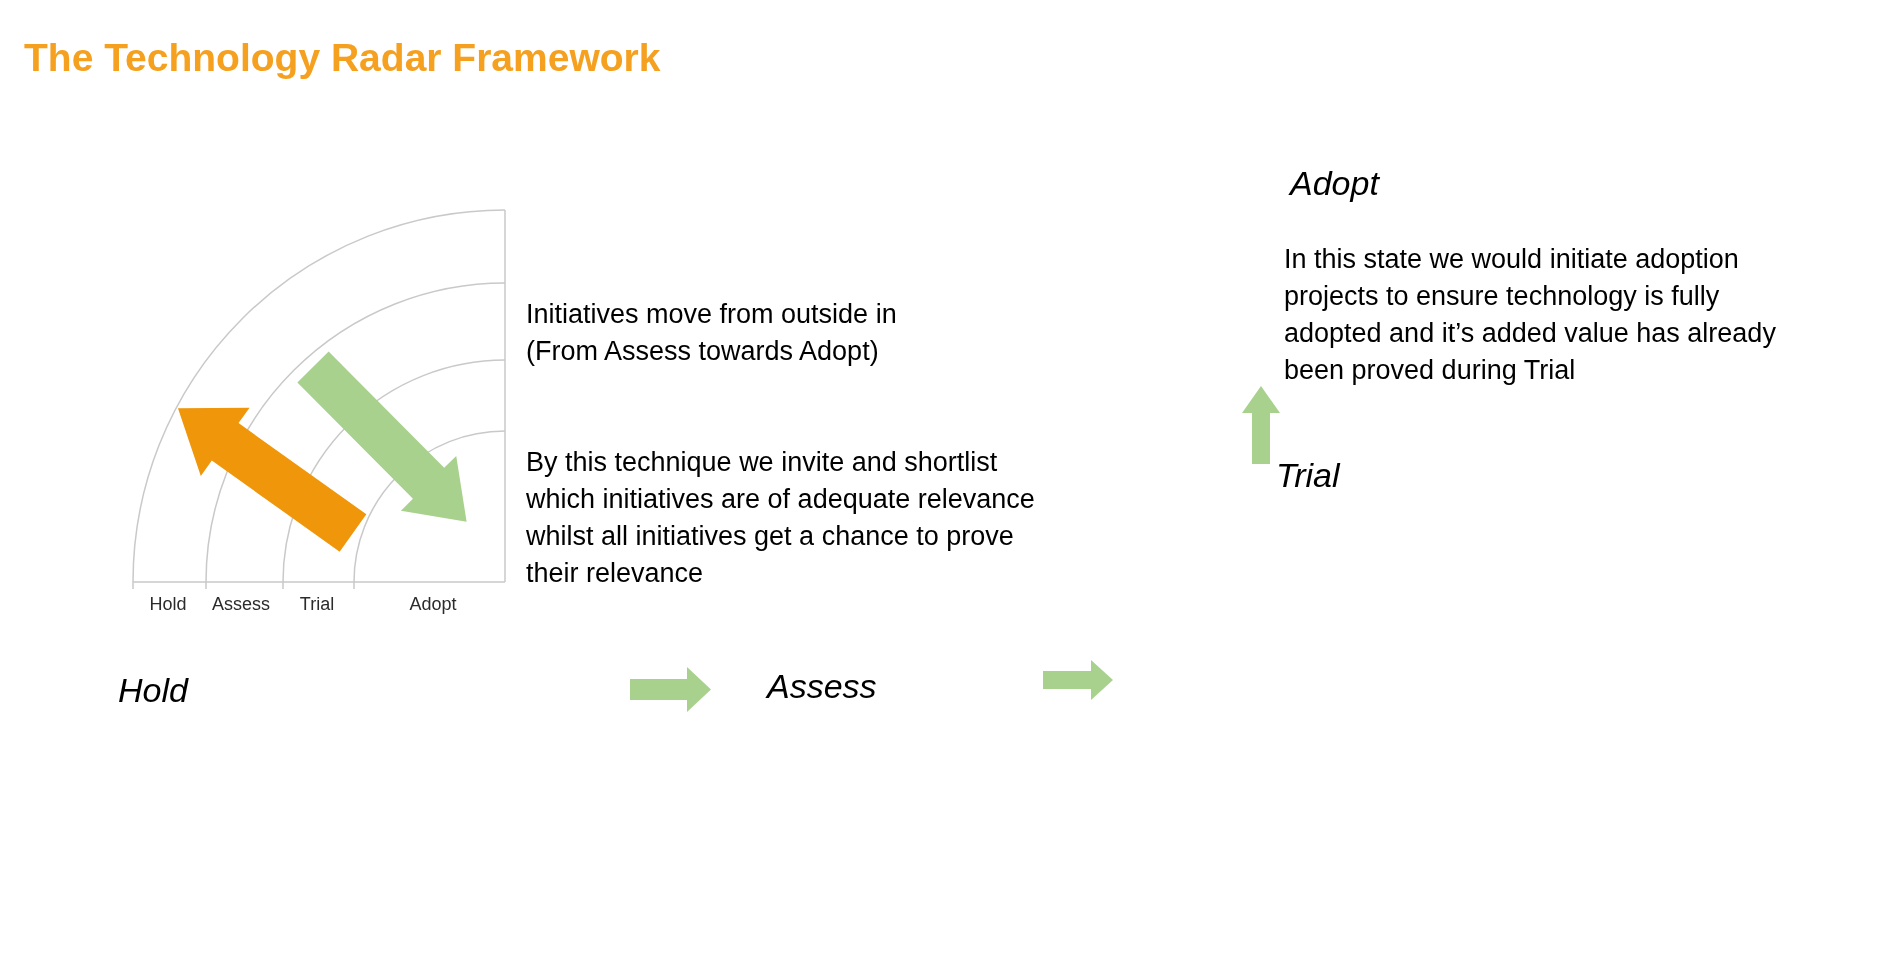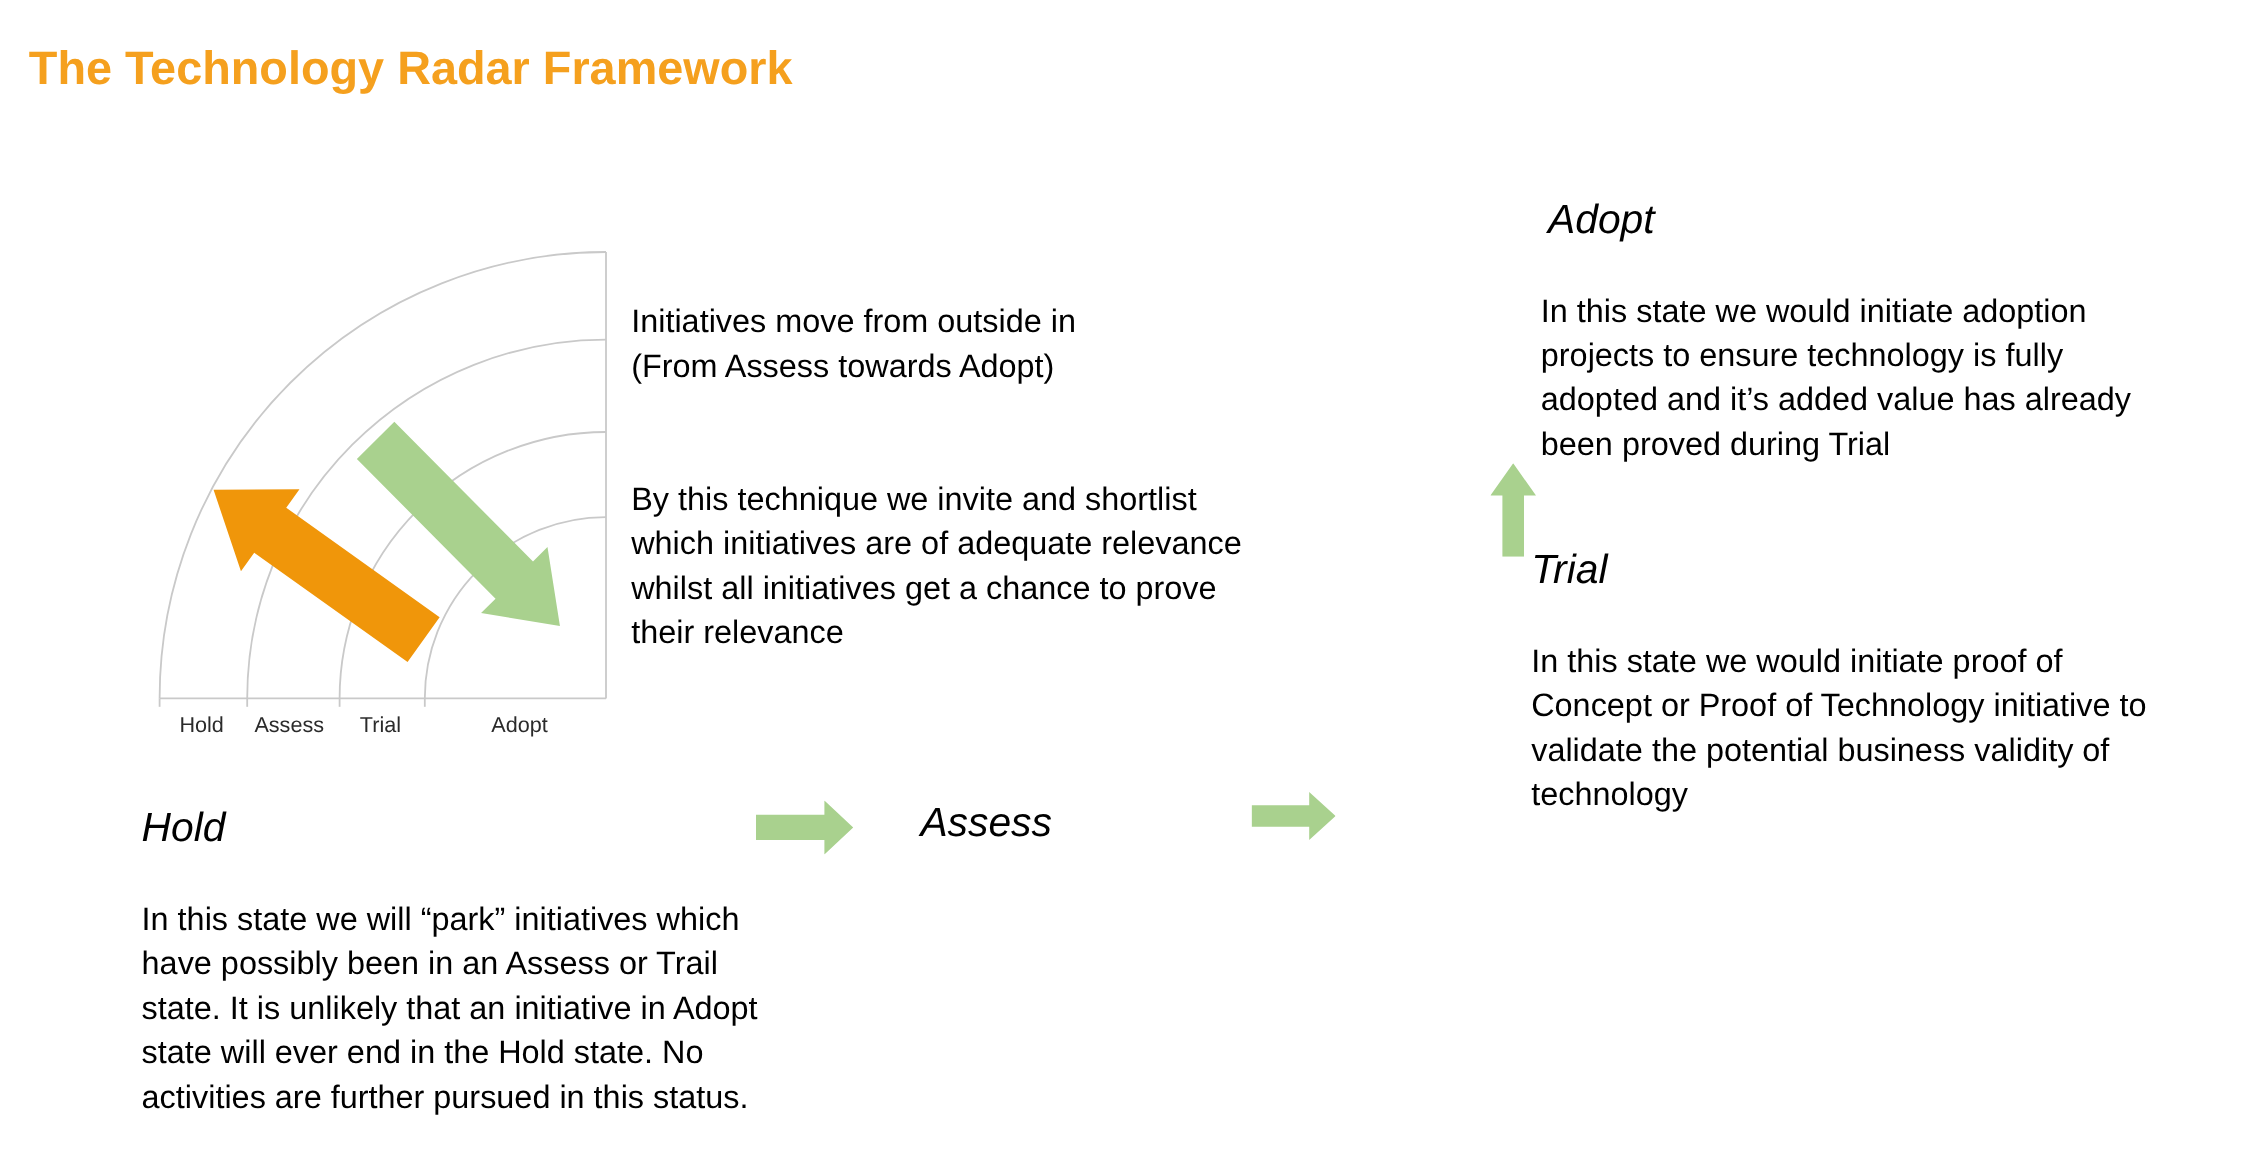--- a/index.html
+++ b/index.html
@@ -35,21 +35,21 @@
 
   .intro-text {
     position: absolute;
     left: 526px;
     top: 213px;
     width: 640px;
     font-size: 27px;
     line-height: 37px;
     white-space: pre-line;
   }
-  .intro-text p { white-space: pre-line; }
+  .intro-text p { white-space: pre-line; margin-top: 46px; }
   .intro-text .p2 { margin-top: 37px; }
 
   .section { position: absolute; }
   .section h2 {
     font-size: 34px;
     font-style: italic;
     font-weight: normal;
     line-height: 40px;
     white-space: nowrap;
   }
@@ -119,37 +119,28 @@
     <p class="p1">Initiatives move from outside in
 (From Assess towards Adopt)</p>
     <p class="p2">By this technique we invite and shortlist
 which initiatives are of adequate relevance
 whilst all initiatives get a chance to prove
 their relevance</p>
   </div>
 
   <div class="section section-hold">
     <h2>Hold</h2>
-    <p>In this state we will “park” initiatives which
-have possibly been in an Assess or Trail
-state. It is unlikely that an initiative in Adopt
-state will ever end in the Hold state. No
-activities are further pursued in this status.</p>
   </div>
 
   <div class="section section-assess">
     <h2>Assess</h2>
   </div>
 
   <div class="section section-trial">
     <h2>Trial</h2>
-    <p>In this state we would initiate proof of
-Concept or Proof of Technology initiative to
-validate the potential business validity of
-technology</p>
   </div>
 
   <div class="section section-adopt">
     <h2>Adopt</h2>
     <p>In this state we would initiate adoption
 projects to ensure technology is fully
 adopted and it’s added value has already
 been proved during Trial</p>
   </div>
 

